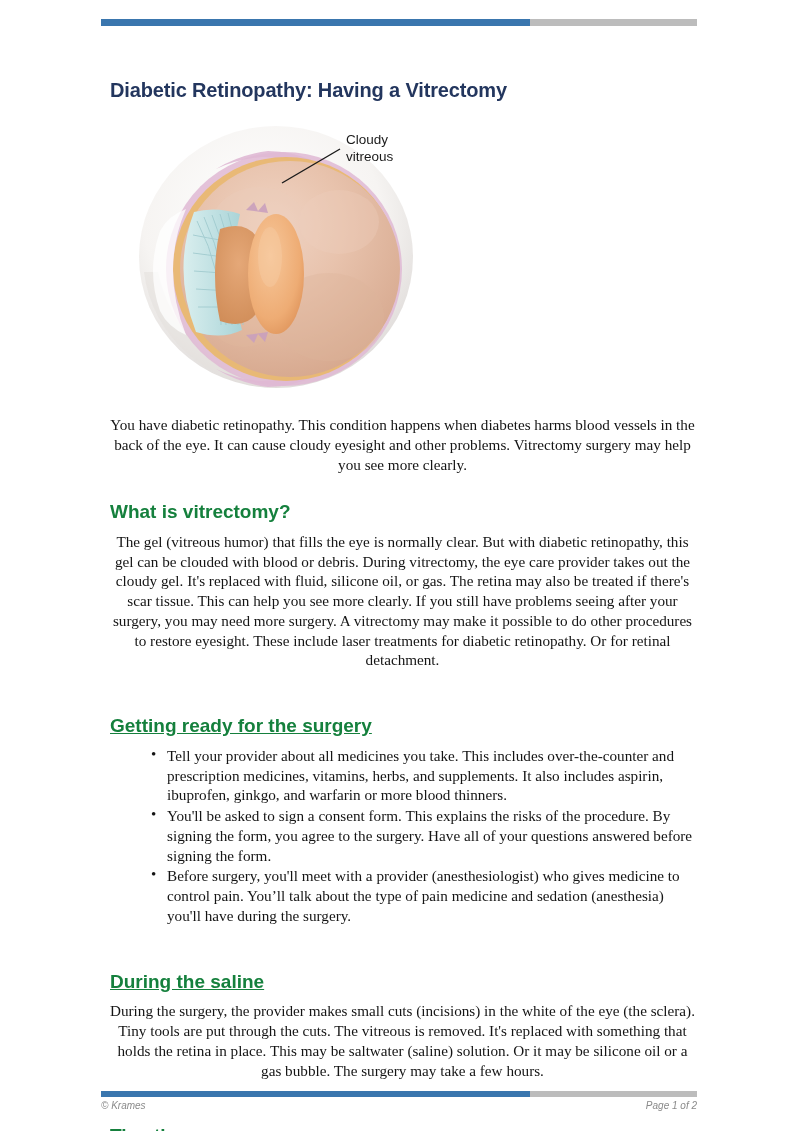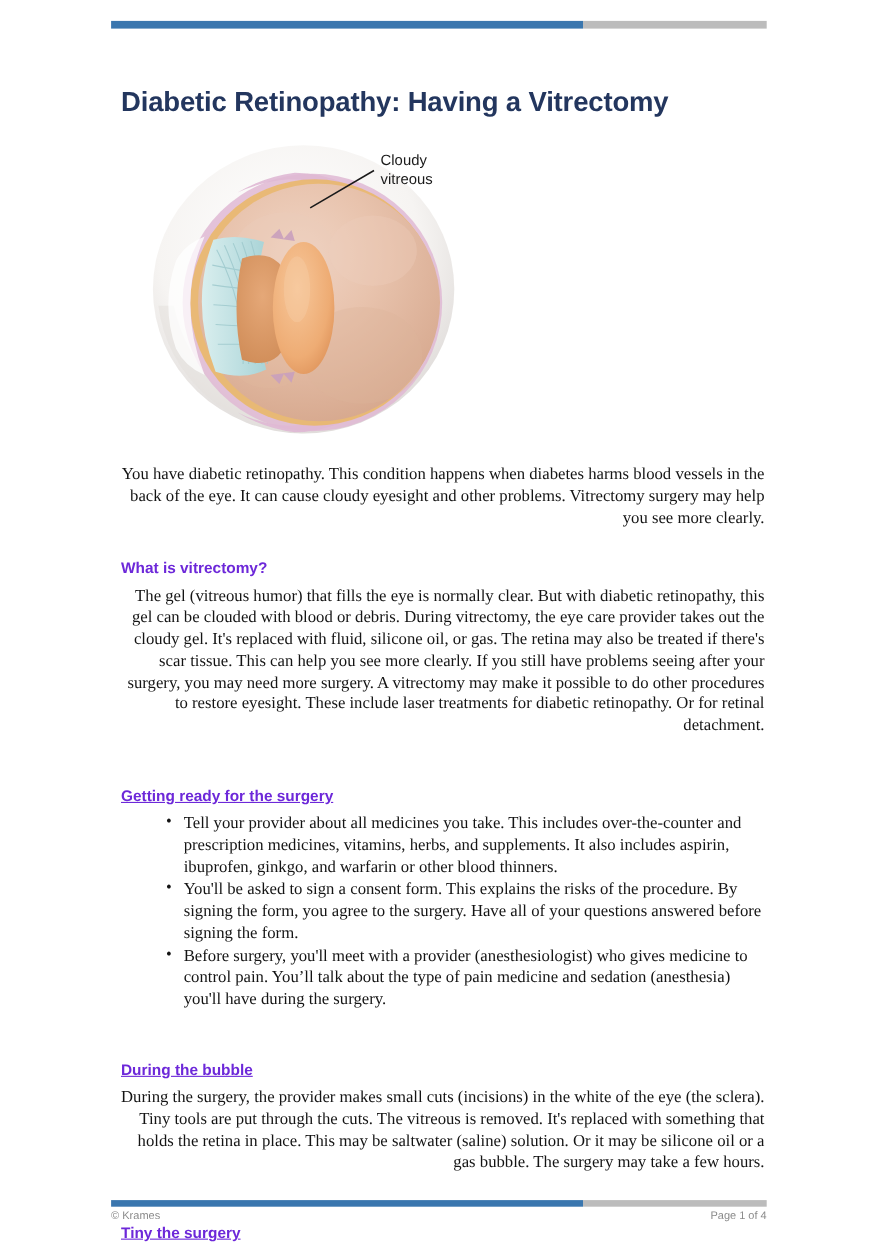--- a/index.html
+++ b/index.html
@@ -45,51 +45,51 @@
   
   .content {
     position: absolute;
     left: 110px;
     top: 78px;
     width: 585px;
   }
 
   h1.doc-title {
     font-family: "Liberation Sans", sans-serif;
-    font-size: 25px;
+    font-size: 20px;
     font-weight: bold;
     color: #23365e;
     margin: 0 0 14px 0;
     letter-spacing: -0.15px;
     line-height: 1.25;
   }
 
   h2.section-heading {
     font-family: "Liberation Sans", sans-serif;
-    font-size: 14px;
+    font-size: 19px;
     font-weight: bold;
-    color: #6d28d9;
+    color: #15803d;
     margin: 0 0 7px 0;
     line-height: 1.3;
   }
   h2.spaced {
     margin-top: 26px;
   }
   h2.extra-spaced {
     margin-top: 44px;
     text-decoration: underline;
   }
 
   p.body-text {
     font-family: "Liberation Serif", serif;
     font-size: 15.2px;
     line-height: 1.30;
     margin: 0 0 4px 0;
     color: #141414;
-    text-align: right;
+    text-align: center;
   }
 
   ul.bullets {
     margin: 4px 0 0 0;
     padding-left: 41px;
     list-style: none;
   }
   ul.bullets li {
     font-family: "Liberation Serif", serif;
     font-size: 15.2px;
@@ -139,20 +139,21 @@
     background: #bcbcbc;
   }
   .footer-text {
     position: absolute;
     left: 101px;
     top: 1100px;
     width: 596px;
     display: flex;
     justify-content: space-between;
     font-family: "Liberation Sans", sans-serif;
+    font-style: italic;
     font-size: 10px;
     color: #8a8a8a;
   }
 </style>
 </head>
 <body>
 
 <div class="page">
 
   <div class="header-rule">
@@ -241,35 +242,35 @@
       </svg>
     </div>
 
     <p class="body-text">You have diabetic retinopathy. This condition happens when diabetes harms blood vessels in the back of the eye. It can cause cloudy eyesight and other problems. Vitrectomy surgery may help you see more clearly.</p>
 
     <h2 class="section-heading spaced">What is vitrectomy?</h2>
     <p class="body-text">The gel (vitreous humor) that fills the eye is normally clear. But with diabetic retinopathy, this gel can be clouded with blood or debris. During vitrectomy, the eye care provider takes out the cloudy gel. It's replaced with fluid, silicone oil, or gas. The retina may also be treated if there's scar tissue. This can help you see more clearly. If you still have problems seeing after your surgery, you may need more surgery. A vitrectomy may make it possible to do other procedures to restore eyesight. These include laser treatments for diabetic retinopathy. Or for retinal detachment.</p>
 
     <h2 class="section-heading extra-spaced">Getting ready for the surgery</h2>
     <ul class="bullets">
-      <li>Tell your provider about all medicines you take. This includes over-the-counter and prescription medicines, vitamins, herbs, and supplements. It also includes aspirin, ibuprofen, ginkgo, and warfarin or other blood thinners.</li>
+      <li>Tell your provider about all medicines you take. This includes over-the-counter and prescription medicines, vitamins, herbs, and supplements. It also includes aspirin, ibuprofen, ginkgo, and warfarin or more blood thinners.</li>
       <li>You'll be asked to sign a consent form. This explains the risks of the procedure. By signing the form, you agree to the surgery. Have all of your questions answered before signing the form.</li>
       <li>Before surgery, you'll meet with a provider (anesthesiologist) who gives medicine to control pain. You’ll talk about the type of pain medicine and sedation (anesthesia) you'll have during the surgery.</li>
     </ul>
 
-    <h2 class="section-heading extra-spaced">During the bubble</h2>
+    <h2 class="section-heading extra-spaced">During the saline</h2>
     <p class="body-text">During the surgery, the provider makes small cuts (incisions) in the white of the eye (the sclera). Tiny tools are put through the cuts. The vitreous is removed. It's replaced with something that holds the retina in place. This may be saltwater (saline) solution. Or it may be silicone oil or a gas bubble. The surgery may take a few hours.</p>
 
     <h2 class="section-heading extra-spaced">Tiny the surgery</h2>
 
   </div>
 
   <div class="footer-rule">
     <div class="seg-blue" style="width: 72%;"></div>
     <div class="seg-gray"></div>
   </div>
 
   <div class="footer-text">
     <span>© Krames</span>
-    <span>Page 1 of 4</span>
+    <span>Page 1 of 2</span>
   </div>
 
 </div>
 
 </body></html>

